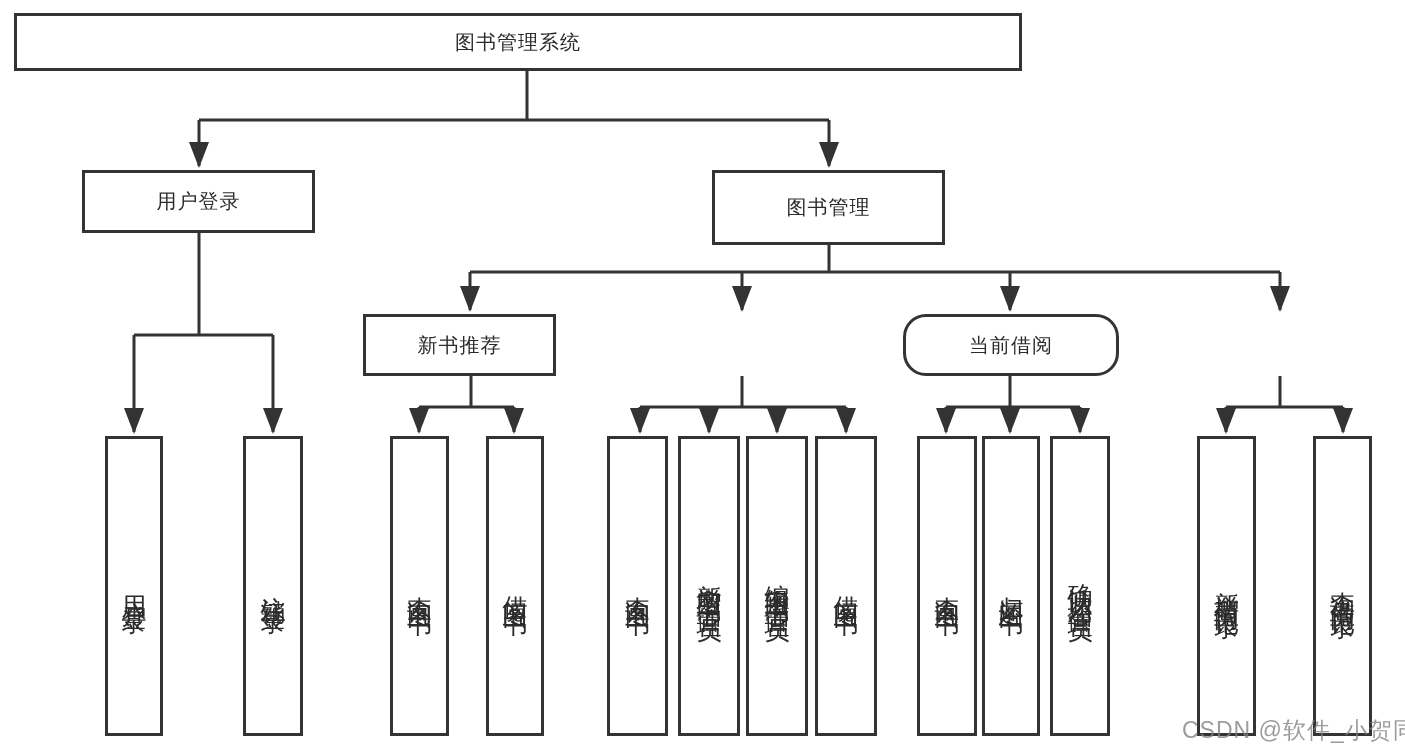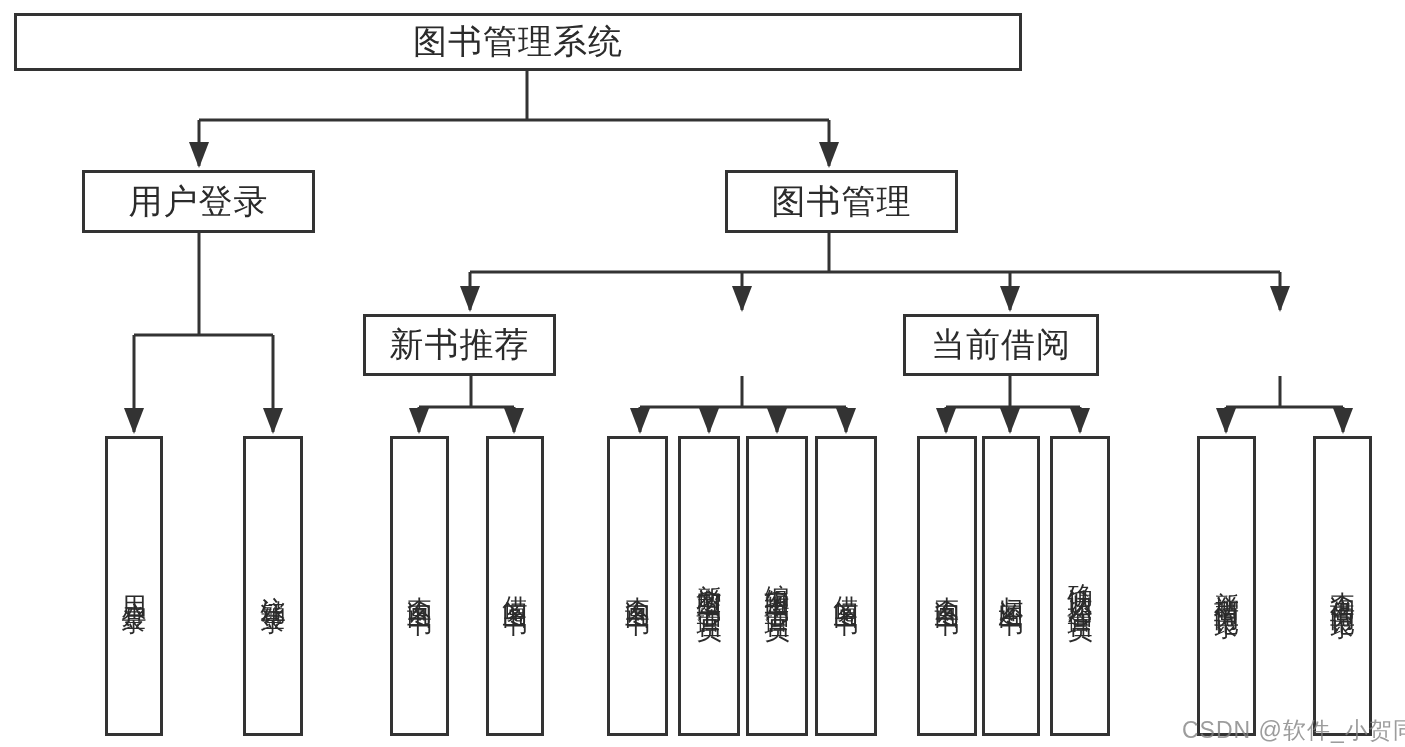--- a/index.html
+++ b/index.html
@@ -6,32 +6,32 @@
   .canvas {
     position:relative; width:1405px; height:747px; background:#ffffff;
     font-family:"Liberation Sans", sans-serif; color:#2b2b2b; overflow:hidden;
   }
   .wires { position:absolute; left:0; top:0; z-index:1; }
   .node {
     position:absolute; background:#ffffff; border:3px solid #333333;
     box-sizing:border-box; display:flex; align-items:center; justify-content:center;
     z-index:2; text-align:center;
   }
-  .hbox { font-size:34px; letter-spacing:1px; white-space:nowrap; }
+  .hbox { font-size:20px; letter-spacing:1px; white-space:nowrap; }
   .vbox {
     writing-mode:vertical-rl; text-orientation:mixed;
     font-size:25px; letter-spacing:5px; line-height:1;
   }
   
   .n-root            { left:14px;   top:13px;  width:1008px; height:58px; }
   .n-user-login      { left:82px;   top:170px; width:233px;  height:63px; }
-  .n-book-mgmt       { left:712px;  top:170px; width:233px;  height:63px;margin-left:13px; }
+  .n-book-mgmt       { left:712px;  top:170px; width:233px;  height:75px; }
   .n-new-book-rec    { left:363px;  top:314px; width:193px;  height:62px; }
   .n-book-borrow     { left:635px;  top:314px; width:215px;  height:62px; }
-  .n-current-borrow  { left:903px;  top:314px; width:196px;  height:62px; }
+  .n-current-borrow  { left:903px;  top:314px; width:216px;  height:62px;border-radius:23px; }
   .n-borrow-record   { left:1172px; top:314px; width:215px;  height:62px; }
   .leaf              { top:436px; height:300px; }
   .n-leaf-user-login     { left:105px;  width:58px; }
   .n-leaf-logout         { left:243px;  width:60px; }
   .n-leaf-query-book-1   { left:390px;  width:59px; }
   .n-leaf-borrow-book-1  { left:486px;  width:58px; }
   .n-leaf-query-book-2   { left:607px;  width:61px; }
   .n-leaf-add-book       { left:678px;  width:62px; }
   .n-leaf-edit-book      { left:746px;  width:62px; }
   .n-leaf-borrow-book-2  { left:815px;  width:62px; }

